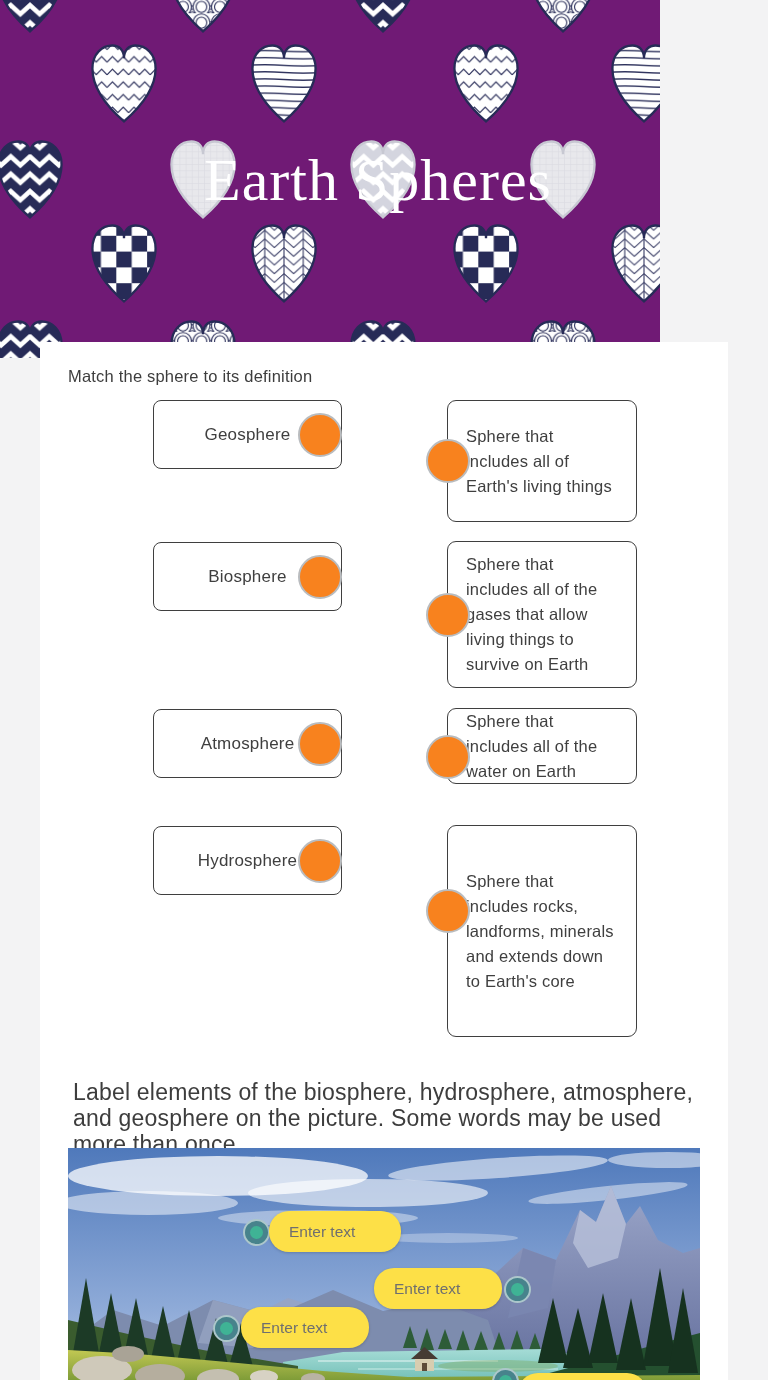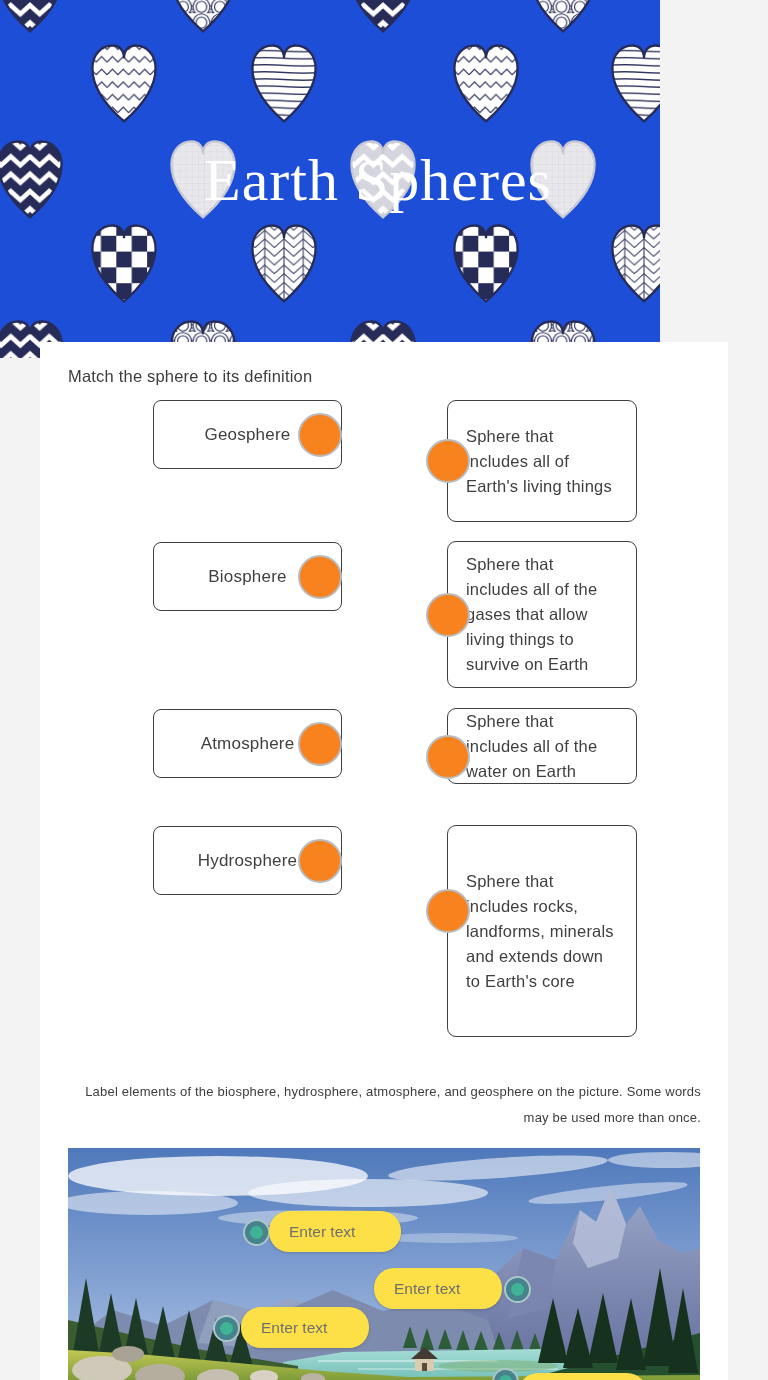--- a/index.html
+++ b/index.html
@@ -1,41 +1,41 @@
 <!DOCTYPE html>
 <html><head>
 <meta charset="utf-8">
 <style>
   html,body{margin:0;padding:0;}
   body{font-family:"Liberation Sans",sans-serif;}
   #page{position:relative;width:768px;height:1380px;background:#f3f3f4;overflow:hidden;}
 
   
-  #banner{position:absolute;left:0;top:0;width:660px;height:358px;background:#1d4ed8;overflow:hidden;}
+  #banner{position:absolute;left:0;top:0;width:660px;height:358px;background:#701a75;overflow:hidden;}
   #banner-title{position:absolute;left:0;top:146px;width:768px;text-align:center;
     font-family:"Liberation Serif",serif;font-size:60px;color:#ffffff;letter-spacing:1px;
     transform:translateX(-6px);pointer-events:none;}
 
   
   #card{position:absolute;left:40px;top:342px;width:688px;height:1038px;background:#ffffff;}
 
   
   .heading{position:absolute;left:68px;top:367px;font-size:16.5px;font-weight:500;color:#3d3d3d;letter-spacing:.2px;}
   .term-box{position:absolute;left:133px;width:189px;height:69px;border:1.4px solid #3f3f3f;border-radius:8px;
     background:#fff;display:flex;align-items:center;justify-content:center;box-sizing:border-box;
     font-size:17px;color:#3f3f3f;letter-spacing:.2px;margin-left:20px;}
   .def-box{position:absolute;left:447px;width:190px;border:1.4px solid #3f3f3f;border-radius:9px;
     background:#fff;display:flex;align-items:center;justify-content:center;box-sizing:border-box;
     font-size:16.5px;line-height:25px;color:#3f3f3f;text-align:left;padding:0 18px;letter-spacing:.2px;}
   .dot{position:absolute;width:44px;height:44px;border-radius:50%;background:#f8821e;
     border:2.5px solid #b9bcbf;box-sizing:border-box;}
 
   
-  .instruction{position:absolute;left:73px;top:1079px;width:628px;font-size:13px;font-weight:500;
-    line-height:26px;color:#3d3d3d;letter-spacing:.2px;text-align:right;}
+  .instruction{position:absolute;left:73px;top:1079px;width:628px;font-size:23px;font-weight:500;
+    line-height:26px;color:#3d3d3d;letter-spacing:.2px;}
   #scene{position:absolute;left:68px;top:1148px;width:632px;height:232px;overflow:hidden;}
   .pill{position:absolute;height:41px;border:none;outline:none;border-radius:20px;background:#fde047;
     box-shadow:0 1px 3px rgba(0,0,0,.18);padding:0 12px 0 20px;font-family:"Liberation Sans",sans-serif;
     font-size:15.5px;color:#444;box-sizing:border-box;}
   .pill::placeholder{color:#6f6f6f;opacity:1;}
   .marker{position:absolute;width:27px;height:27px;border-radius:50%;background:#47838c;
     border:2px solid rgba(255,255,255,.55);box-sizing:border-box;display:flex;align-items:center;justify-content:center;}
   .marker-dot{width:13px;height:13px;border-radius:50%;background:#3fb395;}
 </style>
 </head>

